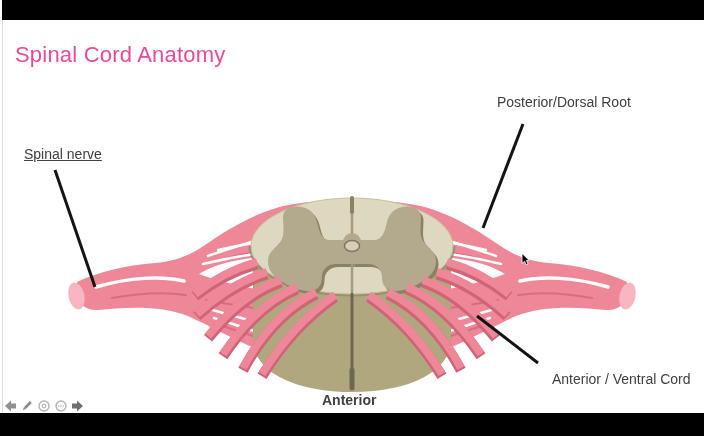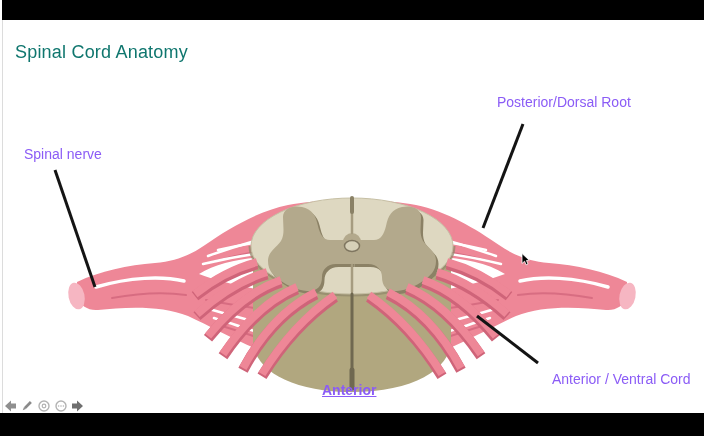--- a/index.html
+++ b/index.html
@@ -7,29 +7,29 @@
     width:704px;height:436px;position:relative;overflow:hidden;
     background:#ffffff;
     font-family:"Liberation Sans", sans-serif;
   }
   .bar{position:absolute;background:#000;}
   .bar-top{left:2px;top:0;width:702px;height:20px;}
   .bar-bottom{left:0;top:413px;width:704px;height:23px;}
   .edge-line{position:absolute;left:2px;top:20px;width:1px;height:393px;background:#dcdcdc;}
   .title{
     position:absolute;left:15px;top:42px;
-    font-size:18px;color:#0f766e;letter-spacing:0.2px;white-space:nowrap;
+    font-size:22px;color:#ec4899;letter-spacing:0.2px;white-space:nowrap;
   }
   .lbl{
-    position:absolute;font-size:14px;color:#8b5cf6;white-space:nowrap;line-height:1.1;
+    position:absolute;font-size:14px;color:#404040;white-space:nowrap;line-height:1.1;
   }
   .lbl-posterior{left:497px;top:95px;}
-  .lbl-spinal{left:24px;top:147px;}
+  .lbl-spinal{left:24px;top:147px;text-decoration:underline;}
   .lbl-ventral{left:552px;top:372px;}
-  .lbl-anterior{left:322px;top:383px;font-weight:bold;text-decoration:underline;}
+  .lbl-anterior{left:322px;top:393px;font-weight:bold;}
   .diagram{position:absolute;left:0;top:0;width:704px;height:436px;}
   .player{position:absolute;left:3px;top:399px;height:14px;display:flex;align-items:center;gap:3px;}
   .picon{width:14px;height:14px;display:inline-block;cursor:pointer;}
   .cursor{position:absolute;left:521px;top:253px;width:9px;height:13px;}
 </style>
 </head>
 <body>
 
 <div class="bar bar-top"></div>
 <div class="bar bar-bottom"></div>

